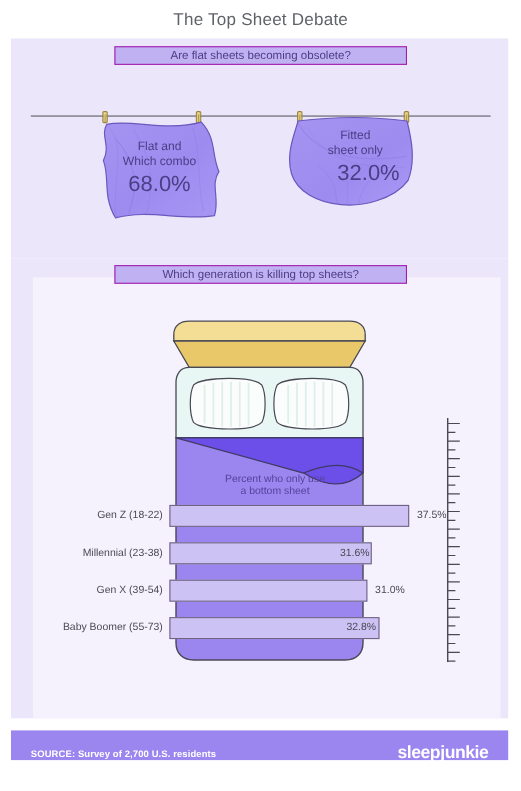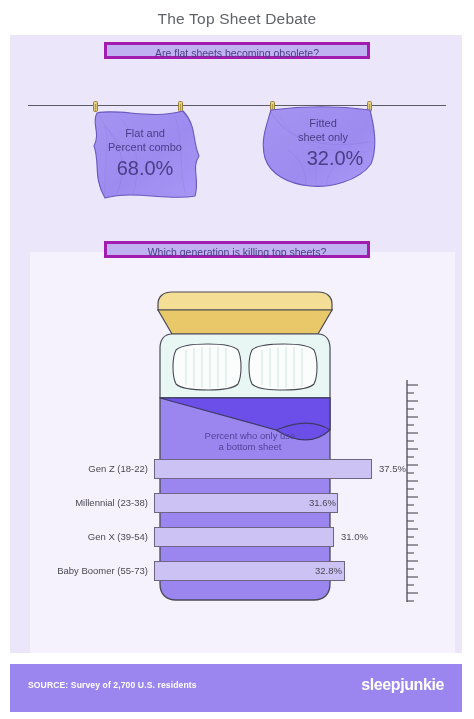--- a/index.html
+++ b/index.html
@@ -56,21 +56,21 @@
     top: 17px;
     width: 425px;
     height: 401px;
     background: #f5f1fd;
   }
 
   
   .pill {
     position: absolute;
     background: #c0b2f2;
-    border: 3px solid #a21caf;
+    border: 1px solid #a21caf;
     color: #4b3d86;
     font-size: 10.5px;
     text-align: center;
     line-height: 17px;
     height: 17px;
     box-sizing: border-box;
   }
   .pill-1 { left: 104px; top: 42px; width: 266px; }
   .pill-2 { left: 104px; top: 241px; width: 266px; }
 
@@ -184,21 +184,21 @@
     line-height: 20px;
     color: #4a4a55;
   }
 
   
   .footer {
     position: absolute;
     left: 10px;
     top: 664px;
     width: 452px;
-    height: 48px;
+    height: 27px;
     background: #9b86f0;
   }
   .footer-source {
     position: absolute;
     left: 18px;
     top: 0;
     height: 42px;
     line-height: 42px;
     color: #ffffff;
     font-size: 8.6px;
@@ -244,21 +244,21 @@
     </defs>
     <path d="M22,7 C45,2 75,14 108,5 C122,20 117,34 124,50 C116,62 125,74 120,90
              C92,95 60,84 30,92 C18,72 25,56 19,40 C26,26 16,18 22,7 Z" fill="url(#gFlat)" stroke="#6a58bd" stroke-width="1.1"></path>
     <path d="M30,20 C48,40 52,62 42,88" fill="none" stroke="#8d7ae0" stroke-width="1" opacity=".55"></path>
     <path d="M46,12 C62,34 66,58 58,90" fill="none" stroke="#8d7ae0" stroke-width=".9" opacity=".38"></path>
     <path d="M100,10 C108,34 104,60 110,86" fill="none" stroke="#8d7ae0" stroke-width=".9" opacity=".4"></path>
     <path d="M22,7 C40,26 28,50 30,92" fill="none" stroke="#8d7ae0" stroke-width=".9" opacity=".35"></path>
   </svg>
   <div class="sheet-label flat-label">
     <span>Flat and</span><br>
-    <span>Percent combo</span>
+    <span>Which combo</span>
   </div>
   <div class="sheet-pct flat-pct">68.0%</div>
 
   <svg class="sheet-svg fitted" width="125" height="86" viewBox="0 0 125 86">
     <defs>
       <linearGradient id="gFit" x1="0" y1="0" x2="1" y2="1">
         <stop offset="0%" stop-color="#a694f2"></stop>
         <stop offset="60%" stop-color="#9d8bef"></stop>
         <stop offset="100%" stop-color="#ab9af6"></stop>
       </linearGradient>

